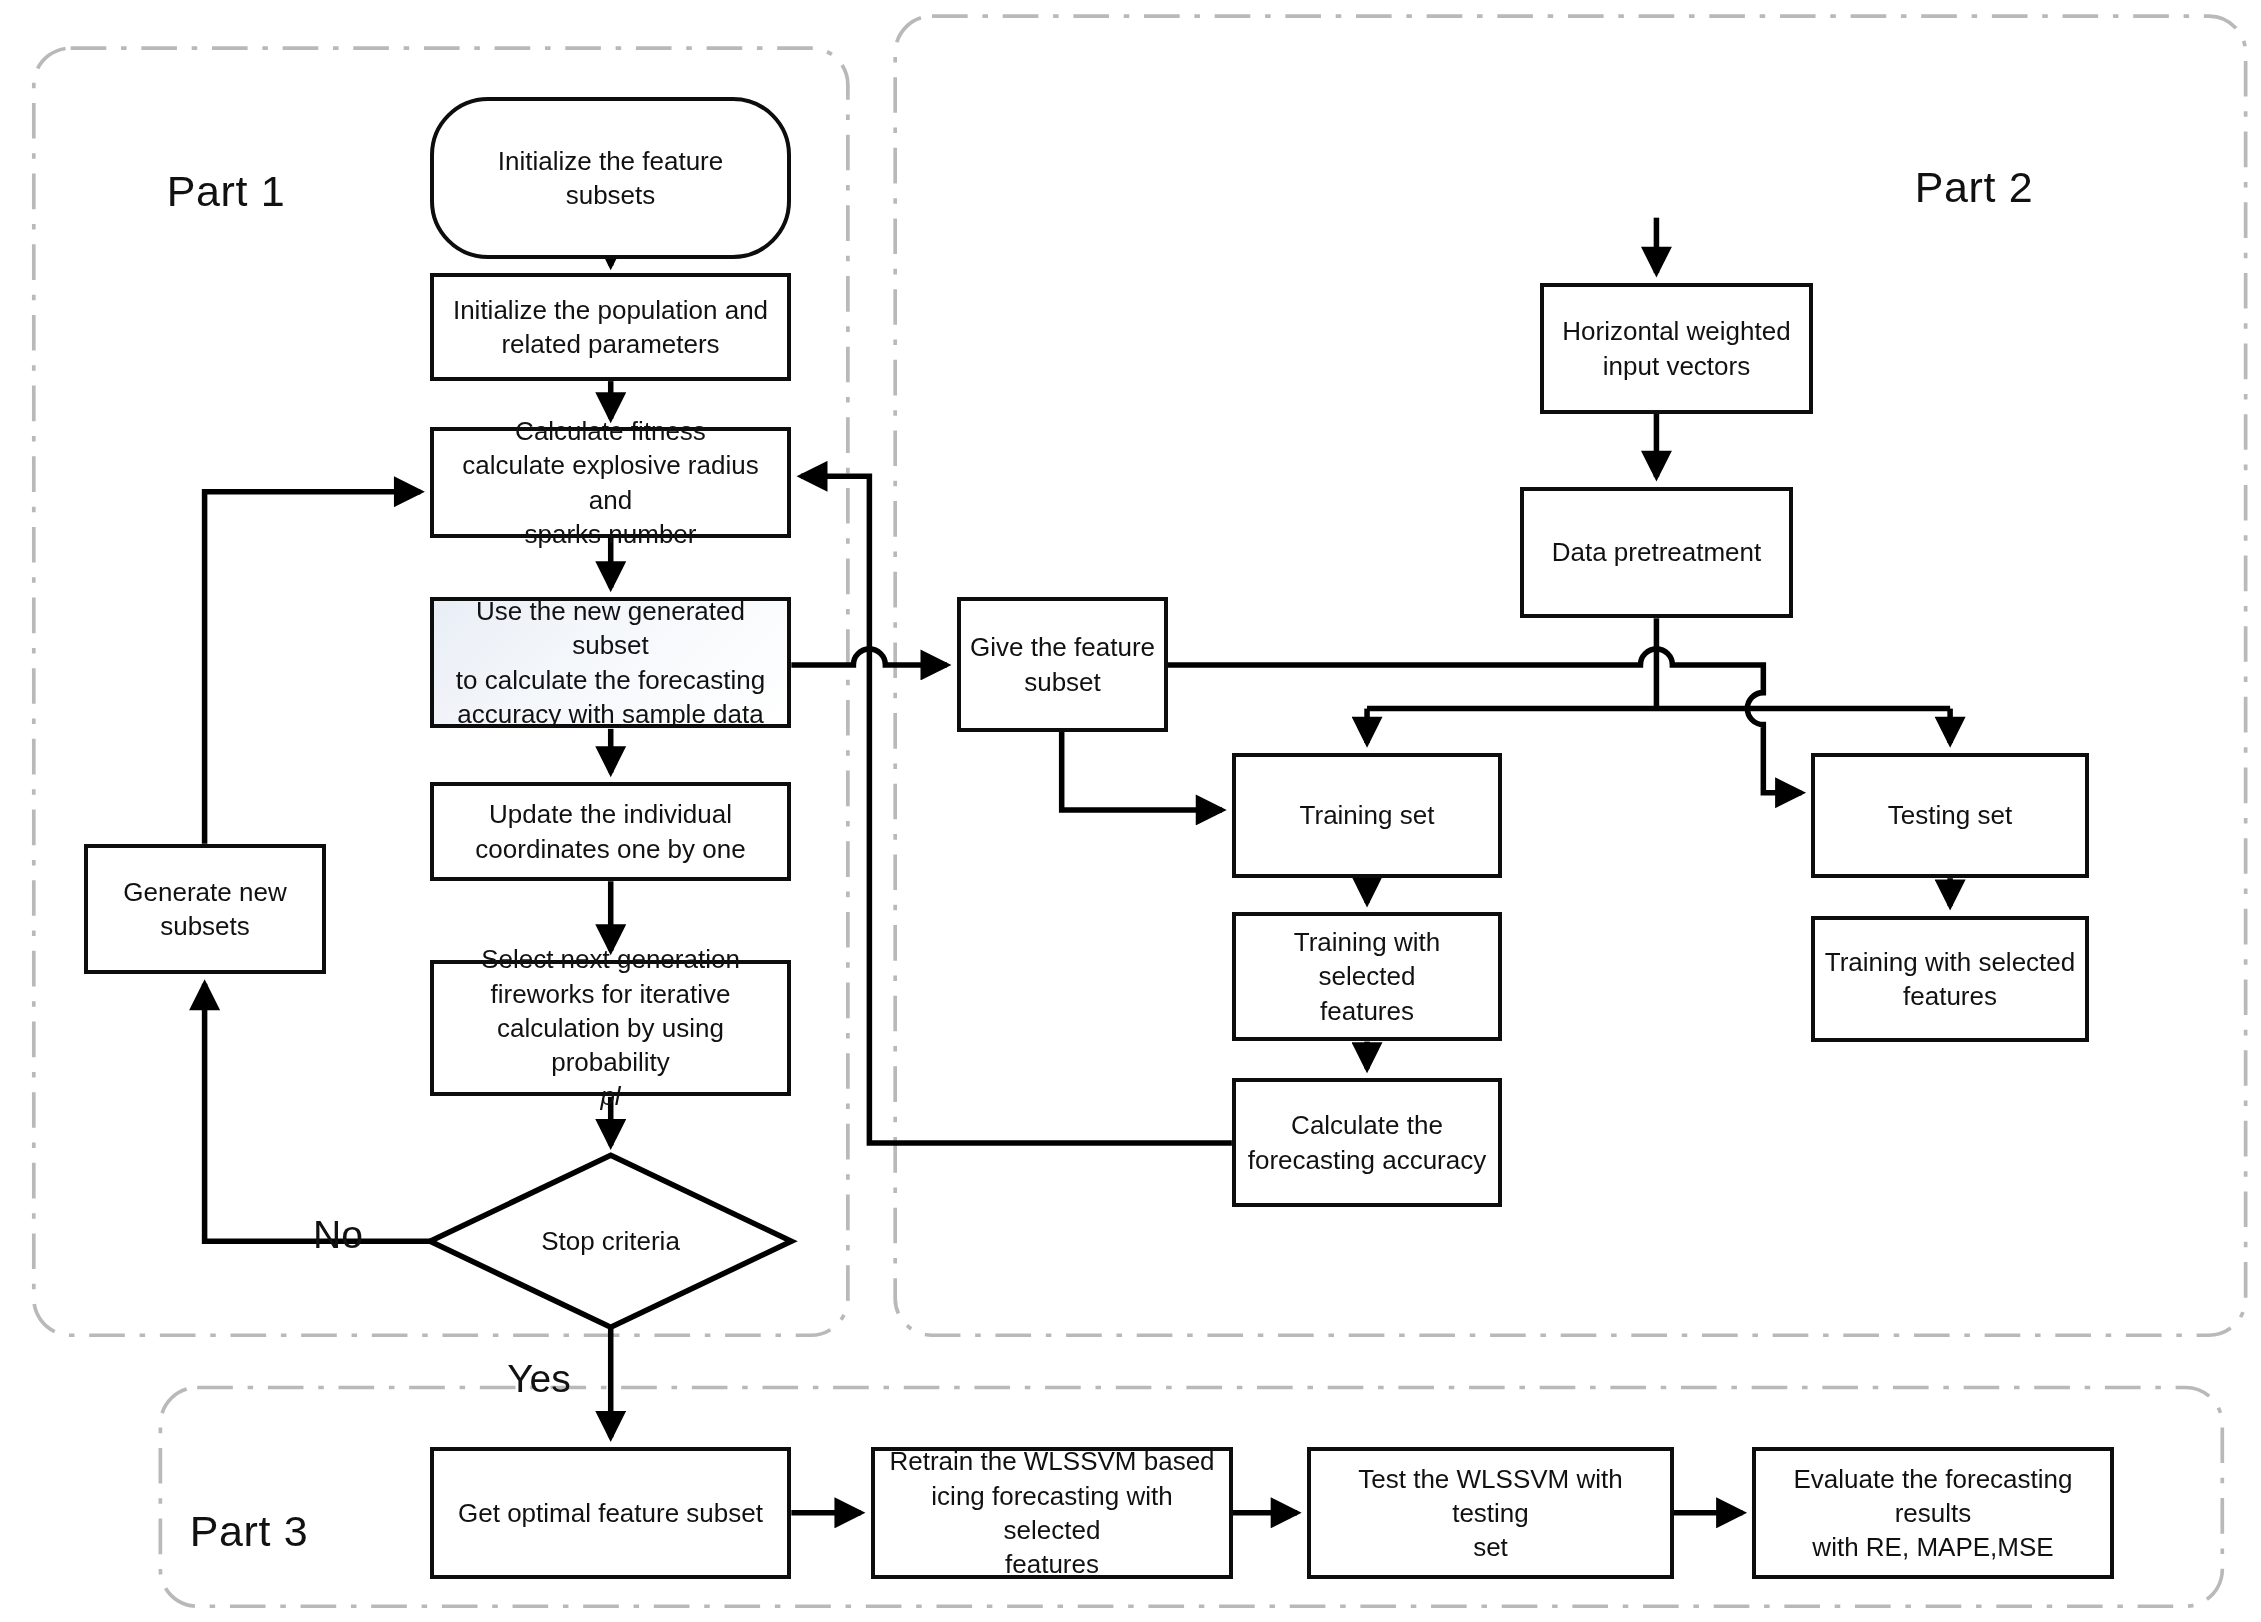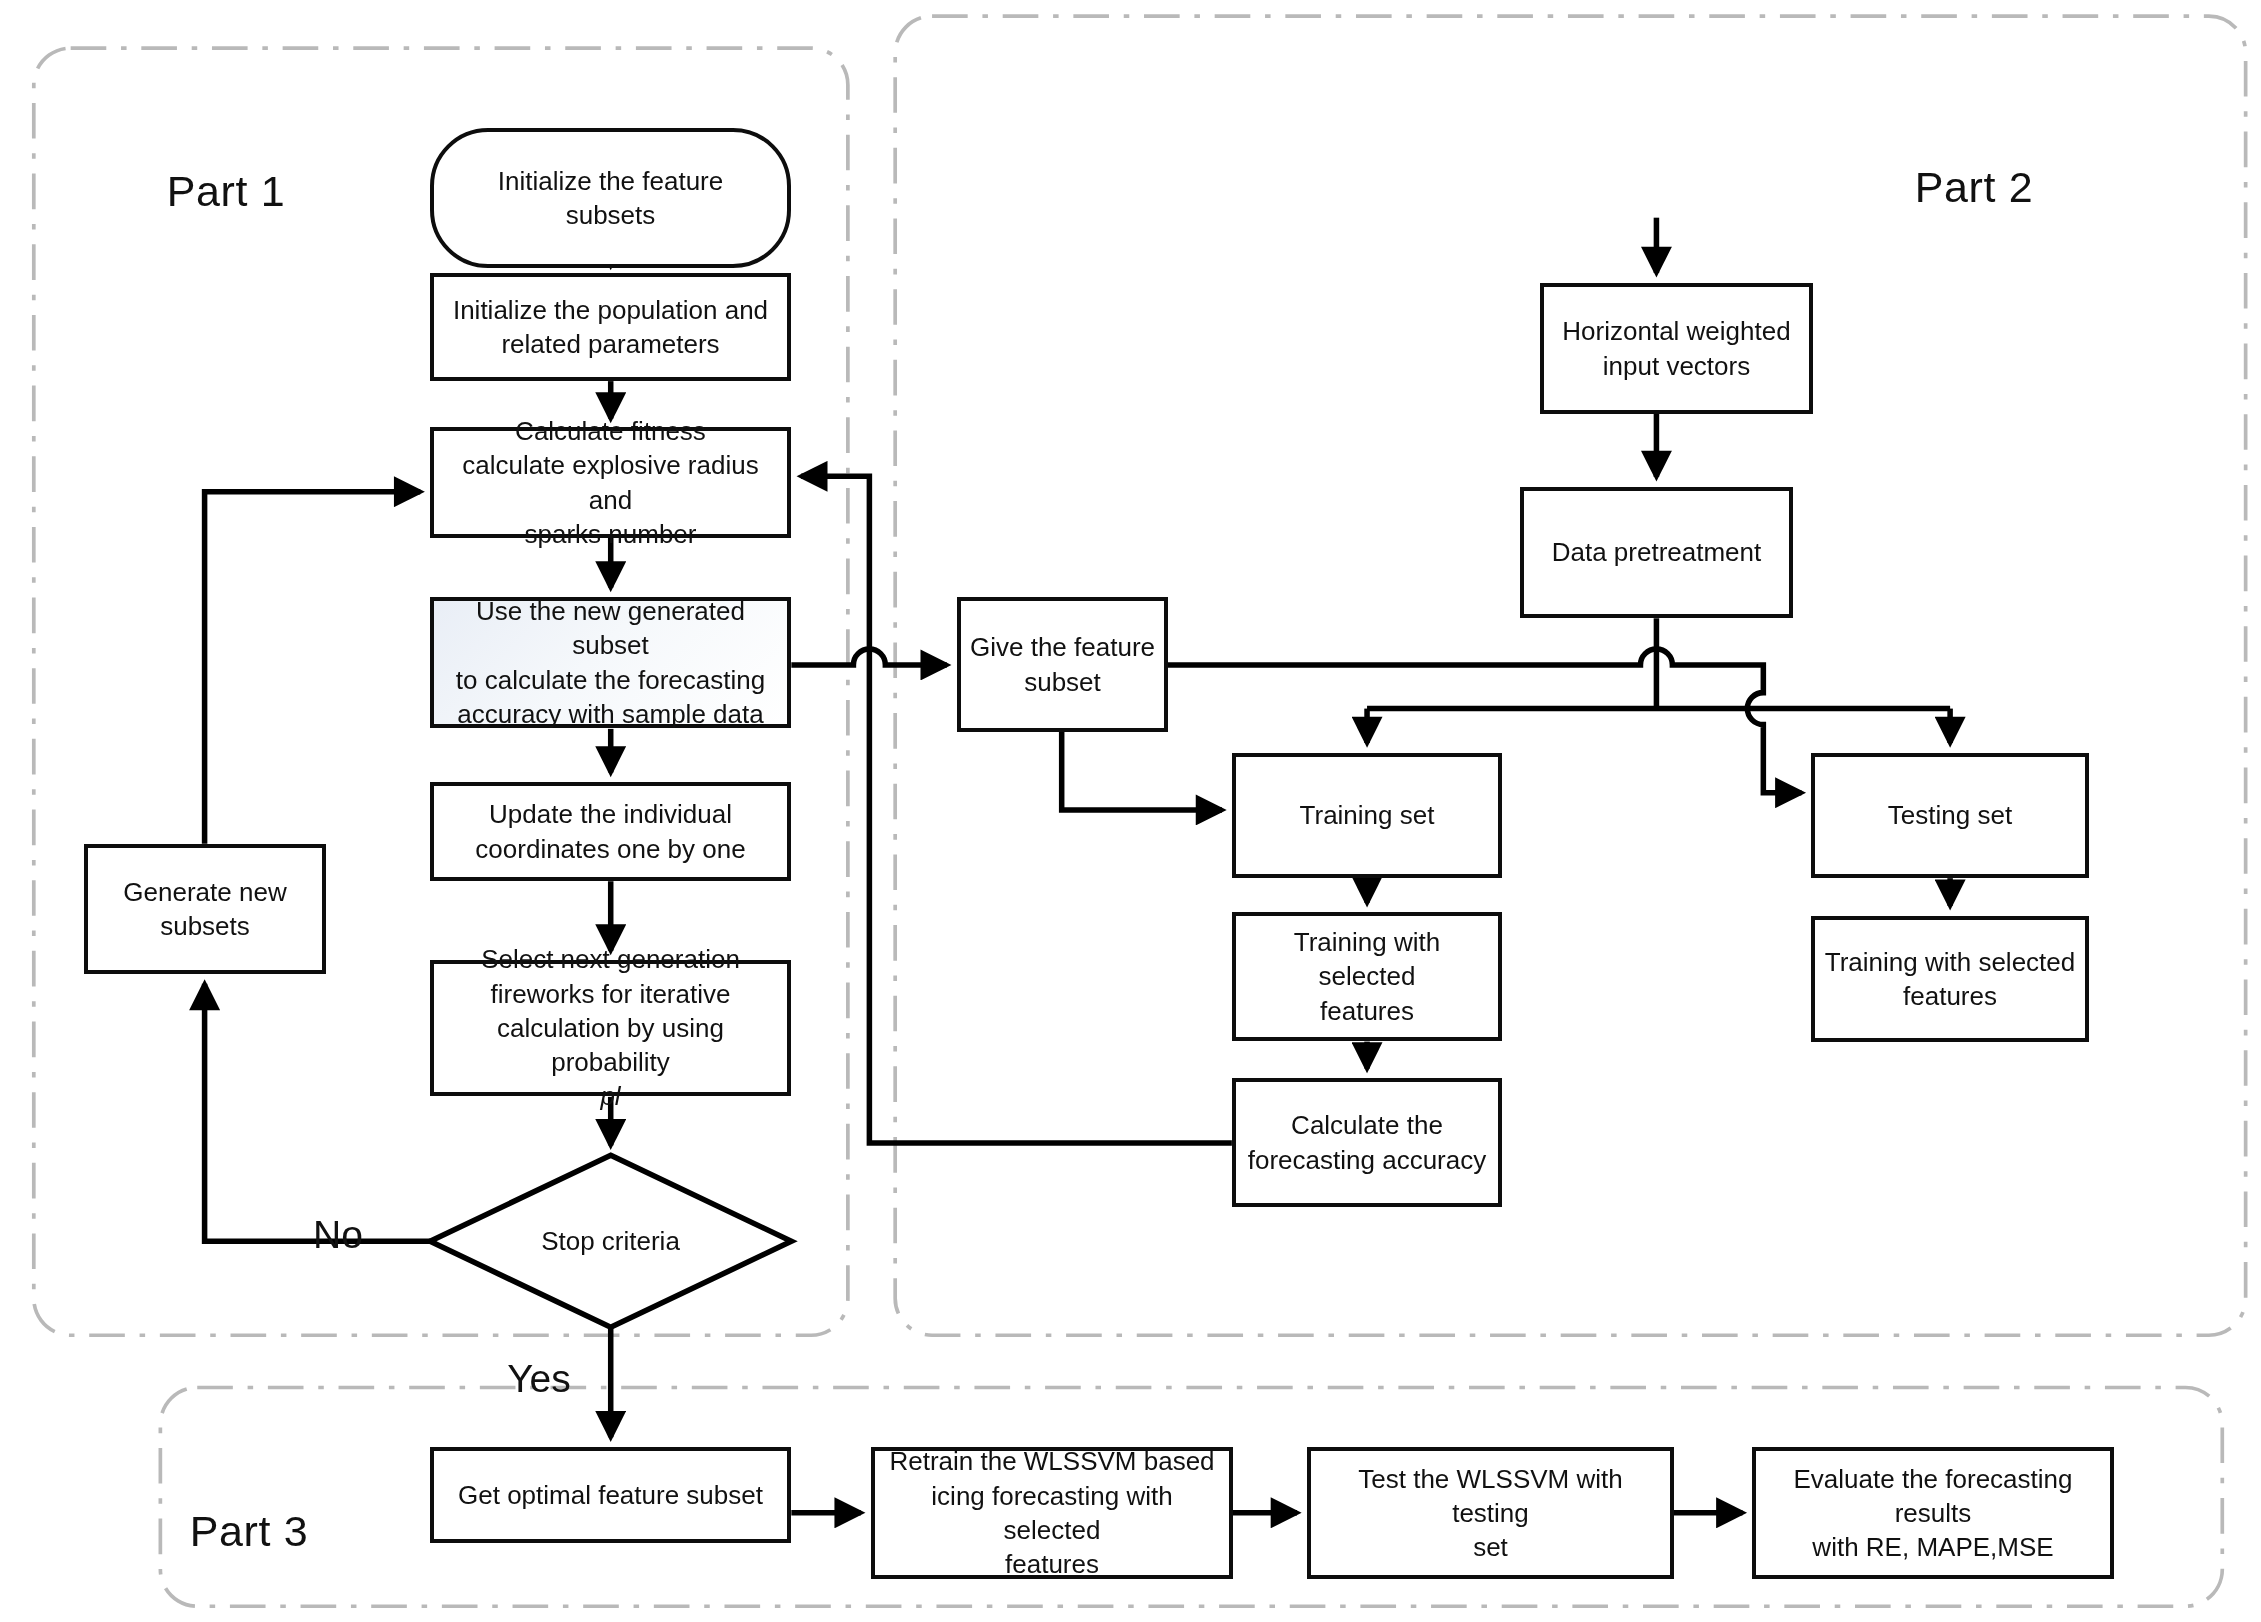--- a/index.html
+++ b/index.html
@@ -107,21 +107,21 @@
     <polygon class="shape" points="994,1880 1288,2020 994,2160 700,2020"></polygon>
   </svg>
 
   <div class="freelabel part-label" style="left:140px;top:167px;width:172px;height:49px;">Part 1</div>
   <div class="freelabel part-label" style="left:1885px;top:163px;width:178px;height:49px;">Part 2</div>
   <div class="freelabel part-label" style="left:163px;top:1507px;width:172px;height:49px;">Part 3</div>
 
   <div class="freelabel branch-label" style="left:292px;top:1213px;width:92px;height:43px;">No</div>
   <div class="freelabel branch-label" style="left:490px;top:1357px;width:98px;height:43px;">Yes</div>
 
-  <div class="node rounded" style="left:430px;top:97px;width:361px;height:140px;margin-top:31px;">Initialize the feature
+  <div class="node rounded" style="left:430px;top:97px;width:361px;height:162px;">Initialize the feature
 subsets</div>
   <div class="node" style="left:430px;top:273px;width:361px;height:108px;">Initialize the population and
 related parameters</div>
   <div class="node" style="left:430px;top:427px;width:361px;height:111px;">Calculate fitness
 calculate  explosive radius and
 sparks number</div>
   <div class="node hl" style="left:430px;top:597px;width:361px;height:131px;">Use the new generated subset
 to calculate the forecasting
 accuracy with sample data</div>
   <div class="node" style="left:430px;top:782px;width:361px;height:99px;text-align:center;">Update the individual
@@ -143,21 +143,21 @@
 subset</div>
   <div class="node" style="left:1232px;top:753px;width:270px;height:125px;">Training set</div>
   <div class="node" style="left:1811px;top:753px;width:278px;height:125px;">Testing set</div>
   <div class="node" style="left:1232px;top:912px;width:270px;height:129px;">Training with selected
 features</div>
   <div class="node" style="left:1811px;top:916px;width:278px;height:126px;">Training with selected
 features</div>
   <div class="node" style="left:1232px;top:1078px;width:270px;height:129px;">Calculate the
 forecasting accuracy</div>
 
-  <div class="node" style="left:430px;top:1447px;width:361px;height:96px;">Get optimal feature subset</div>
+  <div class="node" style="left:430px;top:1447px;width:361px;height:132px;">Get optimal feature subset</div>
   <div class="node" style="left:871px;top:1447px;width:362px;height:132px;">Retrain the WLSSVM based
 icing forecasting with selected
 features</div>
   <div class="node" style="left:1307px;top:1447px;width:367px;height:132px;">Test the WLSSVM with testing
 set</div>
   <div class="node" style="left:1752px;top:1447px;width:362px;height:132px;">Evaluate the forecasting results
 with RE, MAPE,MSE</div>
 
 </div>
 

